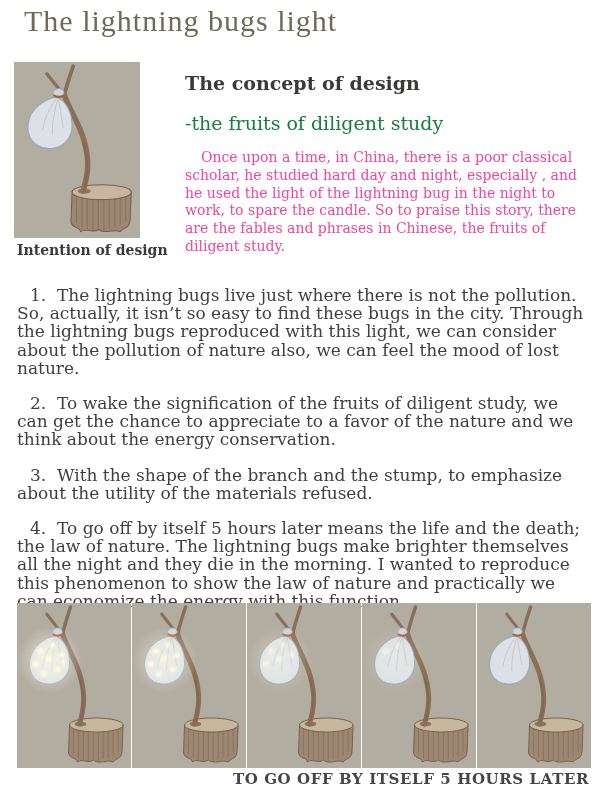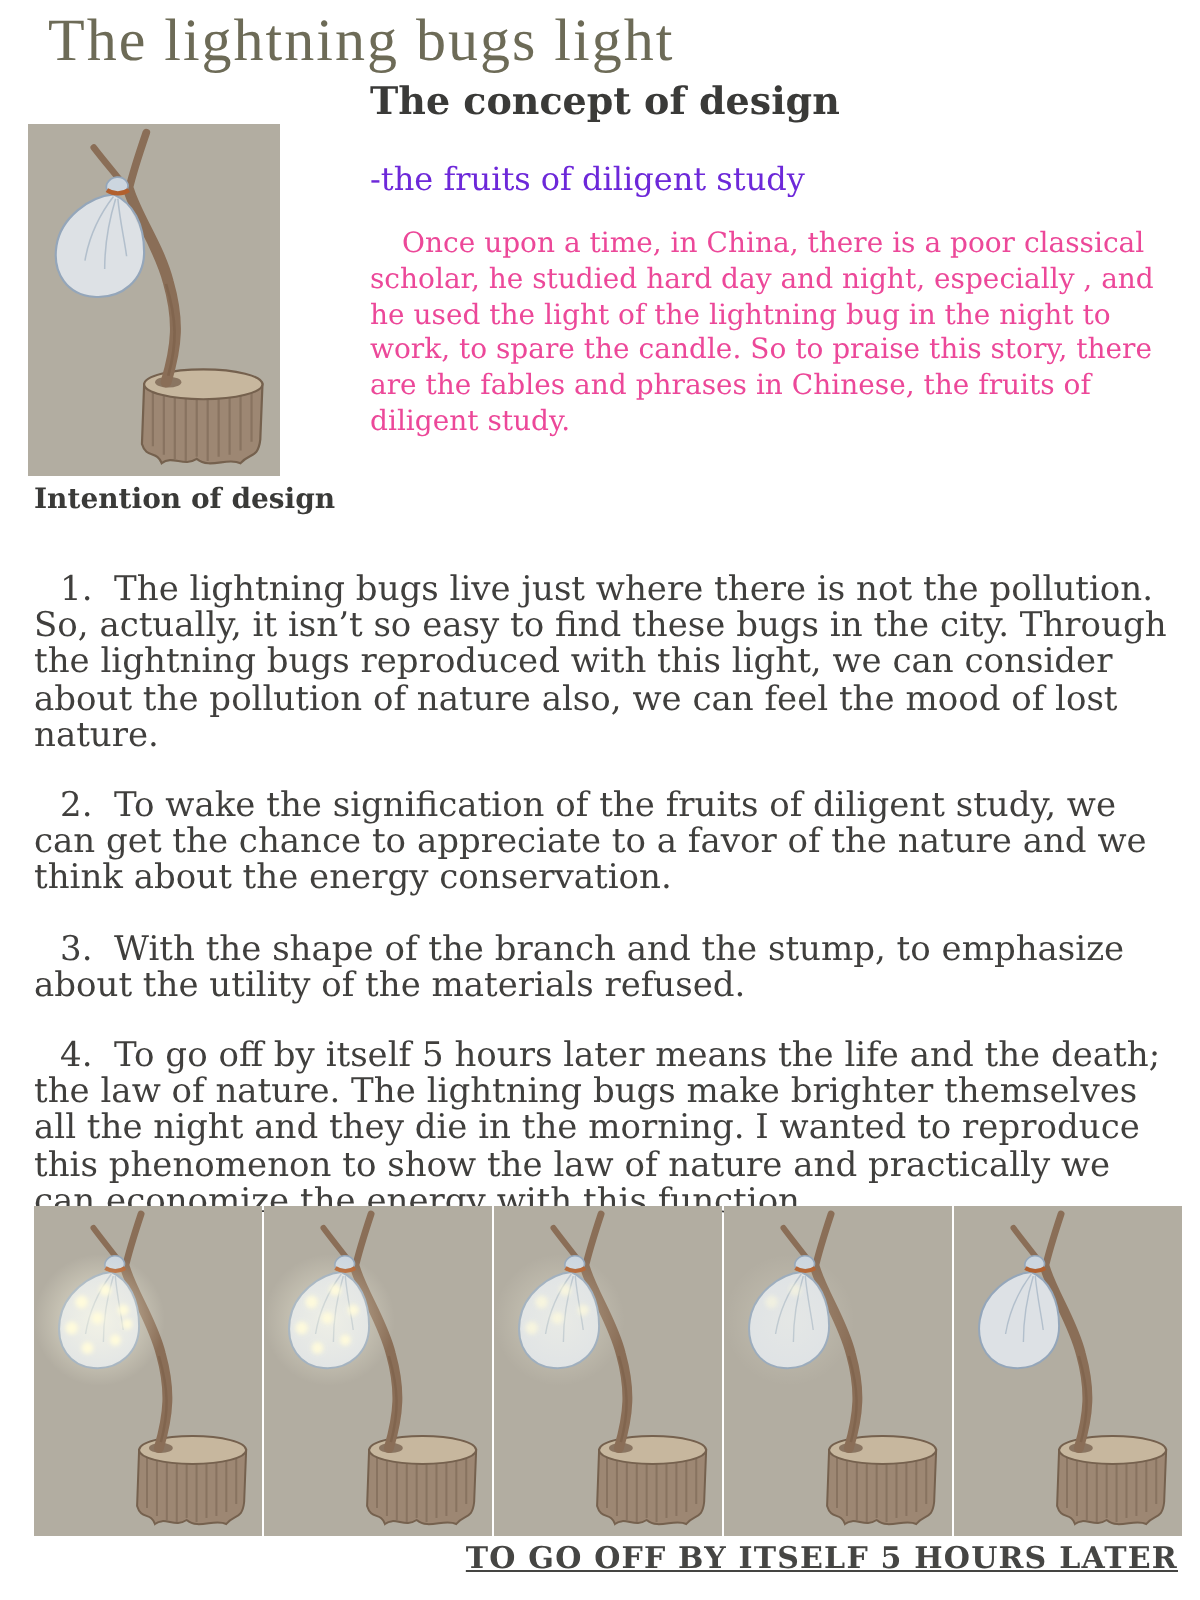--- a/index.html
+++ b/index.html
@@ -31,33 +31,33 @@
     left: 14px;
     top: 62px;
     width: 126px;
     height: 176px;
   }
   .hero svg, .panel svg { width: 100%; height: 100%; display: block; }
 
   .concept {
     position: absolute;
     left: 185px;
-    top: 40px;
+    top: 72px;
     width: 407px;
   }
   .concept-heading {
     margin: 0;
     font-size: 19px;
     font-weight: bold;
     color: #3a3a38;
   }
   .concept-subtitle {
     margin-top: 18px;
-    font-size: 16px;
-    color: #6d28d9;
+    font-size: 19px;
+    color: #15803d;
   }
   .concept-body {
     margin: 15px 0 0 0;
     font-size: 14px;
     line-height: 17.8px;
     text-indent: 16px;
     white-space: pre-wrap;
     color: #ec4899;
   }
 
@@ -99,21 +99,20 @@
 
   .sequence-caption {
     position: absolute;
     right: 11px;
     top: 770px;
     font-size: 15px;
     font-weight: bold;
     letter-spacing: 0.6px;
     color: #454543;
     white-space: nowrap;
-    text-decoration: underline;
   }
 
   .glow-dot { fill: #fffbdc; }
 </style>
 </head>
 <body>
 
 <svg width="0" height="0" style="position:absolute" aria-hidden="true">
   <defs>
     <g id="lamp-art">

